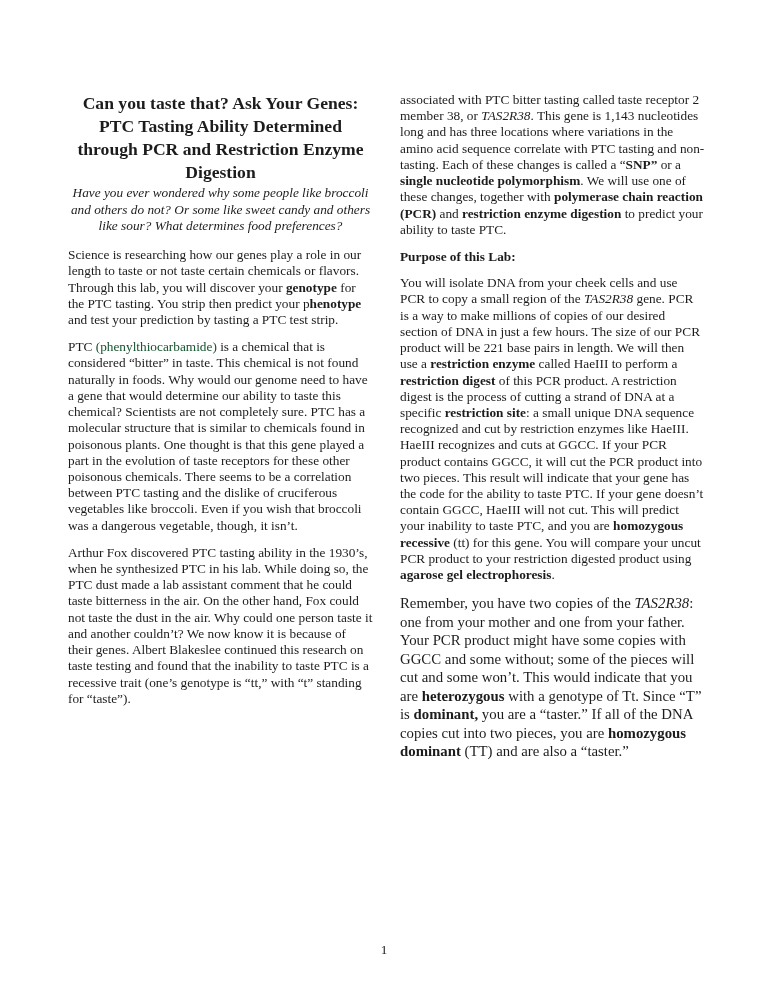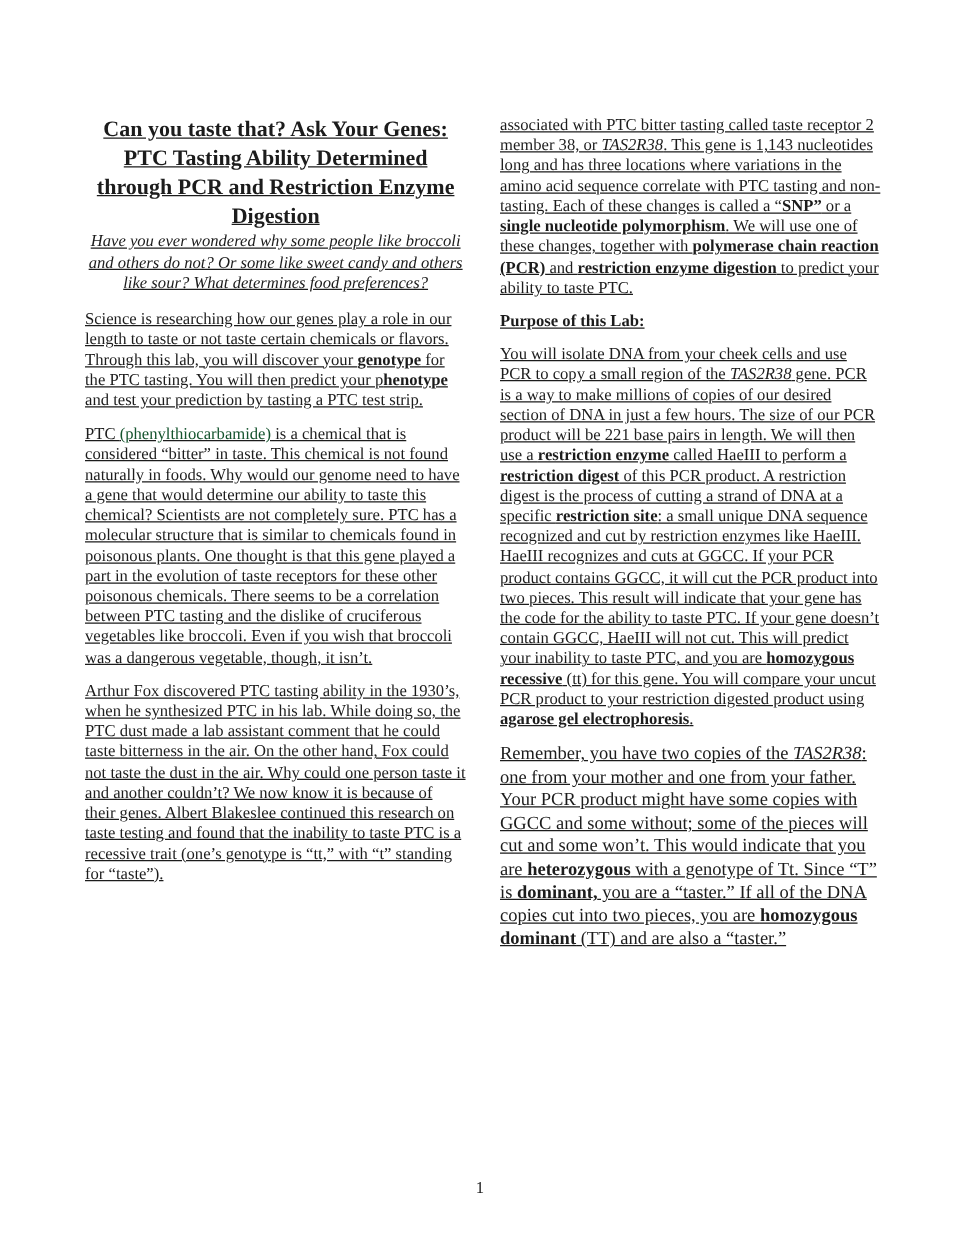--- a/index.html
+++ b/index.html
@@ -8,21 +8,21 @@
     position: relative;
     width: 768px;
     height: 994px;
     margin: 0 auto;
     background: #ffffff;
     font-family: "Liberation Serif", "DejaVu Serif", serif;
     color: #1c1c1c;
     padding: 92px 63px 0 68px;
     overflow: hidden;
   }
-  .columns { display: flex; gap: 27px; text-decoration: underline; }
+  .columns { display: flex; gap: 27px; }
   .column { width: 305px; }
   .block { margin: 0 0 11px 0; font-size: 13.3px; line-height: 1.22; text-align: left; }
   .title {
     font-size: 17.6px;
     font-weight: bold;
     text-align: center;
     line-height: 1.3;
     margin-bottom: 2px;
   }
   .subtitle {
@@ -59,21 +59,21 @@
   }
 </style>
 </head>
 <body>
 
 <div class="page">
   <div class="columns">
     <div class="column" id="col-left">
         <div class="block title"><span class="b">Can you taste that? Ask Your Genes: PTC Tasting Ability Determined through PCR and Restriction Enzyme Digestion</span></div>
         <div class="block intro"><span class="i">Have you ever wondered why some people like broccoli and others do not? Or some like sweet candy and others like sour? What determines food preferences?</span></div>
-        <div class="block para"><span>Science is researching how our genes play a role in our length to taste or not taste certain chemicals or flavors. Through this lab, you will discover your </span><span class="b">genotype</span><span> for the PTC tasting. You will then predict your p</span><span class="b">henotype</span><span> and test your prediction by tasting a PTC test strip.</span></div>
+        <div class="block para"><span>Science is researching how our genes play a role in our length to taste or not taste certain chemicals or flavors. Through this lab, you will discover your </span><span class="b">genotype</span><span> for the PTC tasting. You strip then predict your p</span><span class="b">henotype</span><span> and test your prediction by tasting a PTC test strip.</span></div>
         <div class="block para"><span>PTC </span><span class="muted">(phenylthiocarbamide)</span><span> is a chemical that is considered “bitter” in taste. This chemical is not found naturally in foods. Why would our genome need to have a gene that would determine our ability to taste this chemical? Scientists are not completely sure. PTC has a molecular structure that is similar to chemicals found in poisonous plants. One thought is that this gene played a part in the evolution of taste receptors for these other poisonous chemicals. There seems to be a correlation between PTC tasting and the dislike of cruciferous vegetables like broccoli. Even if you wish that broccoli was a dangerous vegetable, though, it isn’t.</span></div>
         <div class="block para"><span>Arthur Fox discovered PTC tasting ability in the 1930’s, when he synthesized PTC in his lab. While doing so, the PTC dust made a lab assistant comment that he could taste bitterness in the air. On the other hand, Fox could not taste the dust in the air. Why could one person taste it and another couldn’t? We now know it is because of their genes.  Albert Blakeslee continued this research on taste testing and found that the inability to taste PTC is a recessive trait (one’s genotype is “tt,” with “t” standing for “taste”).</span></div>
       </div>
     <div class="column" id="col-right">
         <div class="block para"><span>associated with PTC bitter tasting called taste receptor 2 member 38, or </span><span class="i">TAS2R38</span><span>. This gene is 1,143 nucleotides long and has three locations where variations in the amino acid sequence correlate with PTC tasting and non-tasting.  Each of these changes is called a “</span><span class="b">SNP”</span><span> or a </span><span class="b">single nucleotide polymorphism</span><span>. We will use one of these changes, together with </span><span class="b">polymerase chain reaction (PCR)</span><span> and </span><span class="b">restriction enzyme digestion</span><span> to predict your ability to taste PTC.</span></div>
         <div class="block heading"><span class="b">Purpose of this Lab:</span></div>
         <div class="block para"><span>You will isolate DNA from your cheek cells and use PCR to copy a small region of the </span><span class="i">TAS2R38</span><span> gene. PCR is a way to make millions of copies of our desired section of DNA in just a few hours. The size of our PCR product will be 221 base pairs in length.  We will then use a </span><span class="b">restriction enzyme</span><span> called HaeIII to perform a </span><span class="b">restriction digest</span><span> of this PCR product.  A restriction digest is the process of cutting a strand of DNA at a specific </span><span class="b">restriction site</span><span>: a small unique DNA sequence recognized and cut by restriction enzymes like HaeIII.  HaeIII recognizes and cuts at GGCC. If your PCR product contains GGCC, it will cut the PCR product into two pieces. This result will indicate that your gene has the code for the ability to taste PTC.  If your gene doesn’t contain GGCC, HaeIII will not cut.  This will predict your inability to taste PTC, and you are </span><span class="b">homozygous recessive</span><span> (tt) for this gene.  You will compare your uncut PCR product to your restriction digested product using </span><span class="b">agarose gel electrophoresis</span><span>.</span></div>
         <div class="block para para-large"><span>Remember, you have two copies of the </span><span class="i">TAS2R38</span><span>: one from your mother and one from your father.  Your PCR product might have some copies with GGCC and some without; some of the pieces will cut and some won’t.  This would indicate that you are </span><span class="b">heterozygous</span><span> with a genotype of Tt. Since “T” is </span><span class="b">dominant,</span><span> you are a “taster.” If all of the DNA copies cut into two pieces, you are </span><span class="b">homozygous dominant</span><span> (TT) and are also a “taster.”</span></div>
       </div>
   </div>

